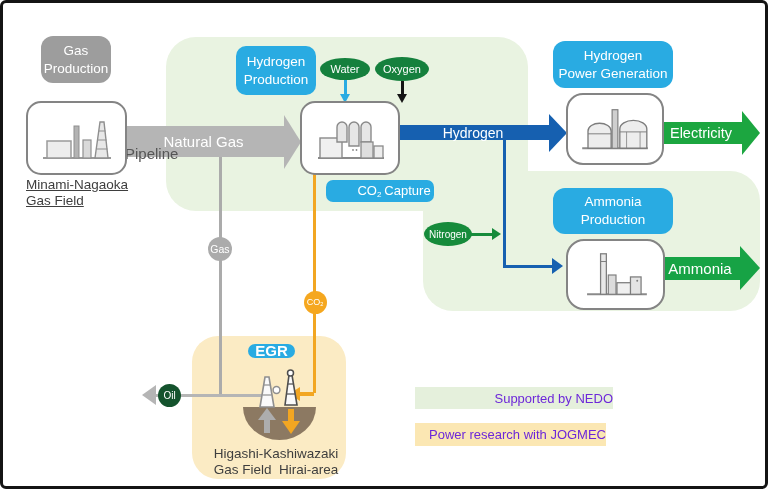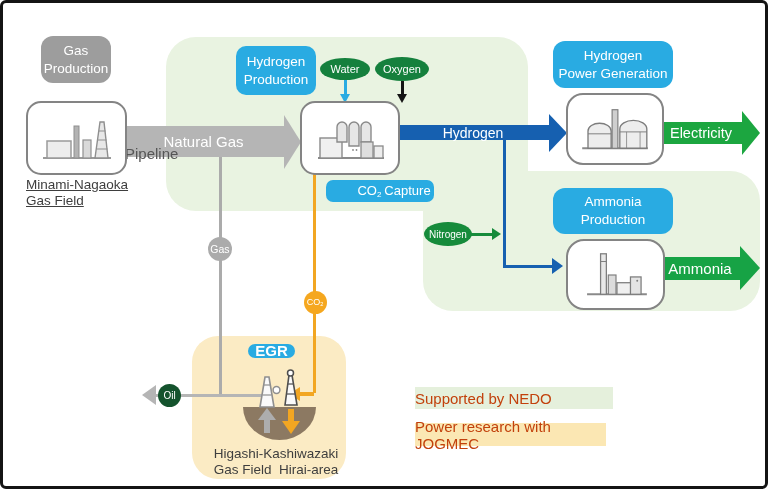--- a/index.html
+++ b/index.html
@@ -10,21 +10,21 @@
   .graybox{position:absolute;background:#9D9D9D;color:#fff;display:flex;flex-direction:column;align-items:center;justify-content:center;text-align:center;font-size:13.5px;line-height:1.32;font-weight:500;border-radius:12px;}
   .plantbox{position:absolute;background:#fff;border:2px solid #848484;border-radius:15px;display:flex;align-items:center;justify-content:center;}
   .ellipse{position:absolute;border-radius:50%;color:#fff;display:flex;align-items:center;justify-content:center;font-size:11px;font-weight:500;}
   .badge{position:absolute;border-radius:50%;color:#fff;display:flex;align-items:center;justify-content:center;font-weight:500;}
   .shaft{position:absolute;}
   .tri{position:absolute;width:0;height:0;}
   .arrow-label{position:absolute;color:#fff;display:flex;align-items:center;justify-content:center;font-weight:500;}
   .smalltext{position:absolute;color:#555;font-size:15px;}
   .sitelabel{position:absolute;color:#3E3E3E;font-size:13.5px;line-height:1.18;}
   .sitelabel div{white-space:pre;}
-  .legendbox{position:absolute;display:flex;align-items:center;justify-content:flex-start;color:#c2410c;font-size:15px;}
+  .legendbox{position:absolute;display:flex;align-items:center;justify-content:flex-end;color:#6d28d9;font-size:13px;}
   sub{font-size:0.62em;vertical-align:-0.25em;}
   .capspace{margin-left:3px;}
 </style>
 </head>
 <body>
 
 <div class="canvas">
 
   <div class="region" style="left:163px;top:34px;width:362px;height:174px;background:#E9F3E1;"></div>
   <div class="region" style="left:420px;top:168px;width:337px;height:140px;background:#E9F3E1;"></div>

